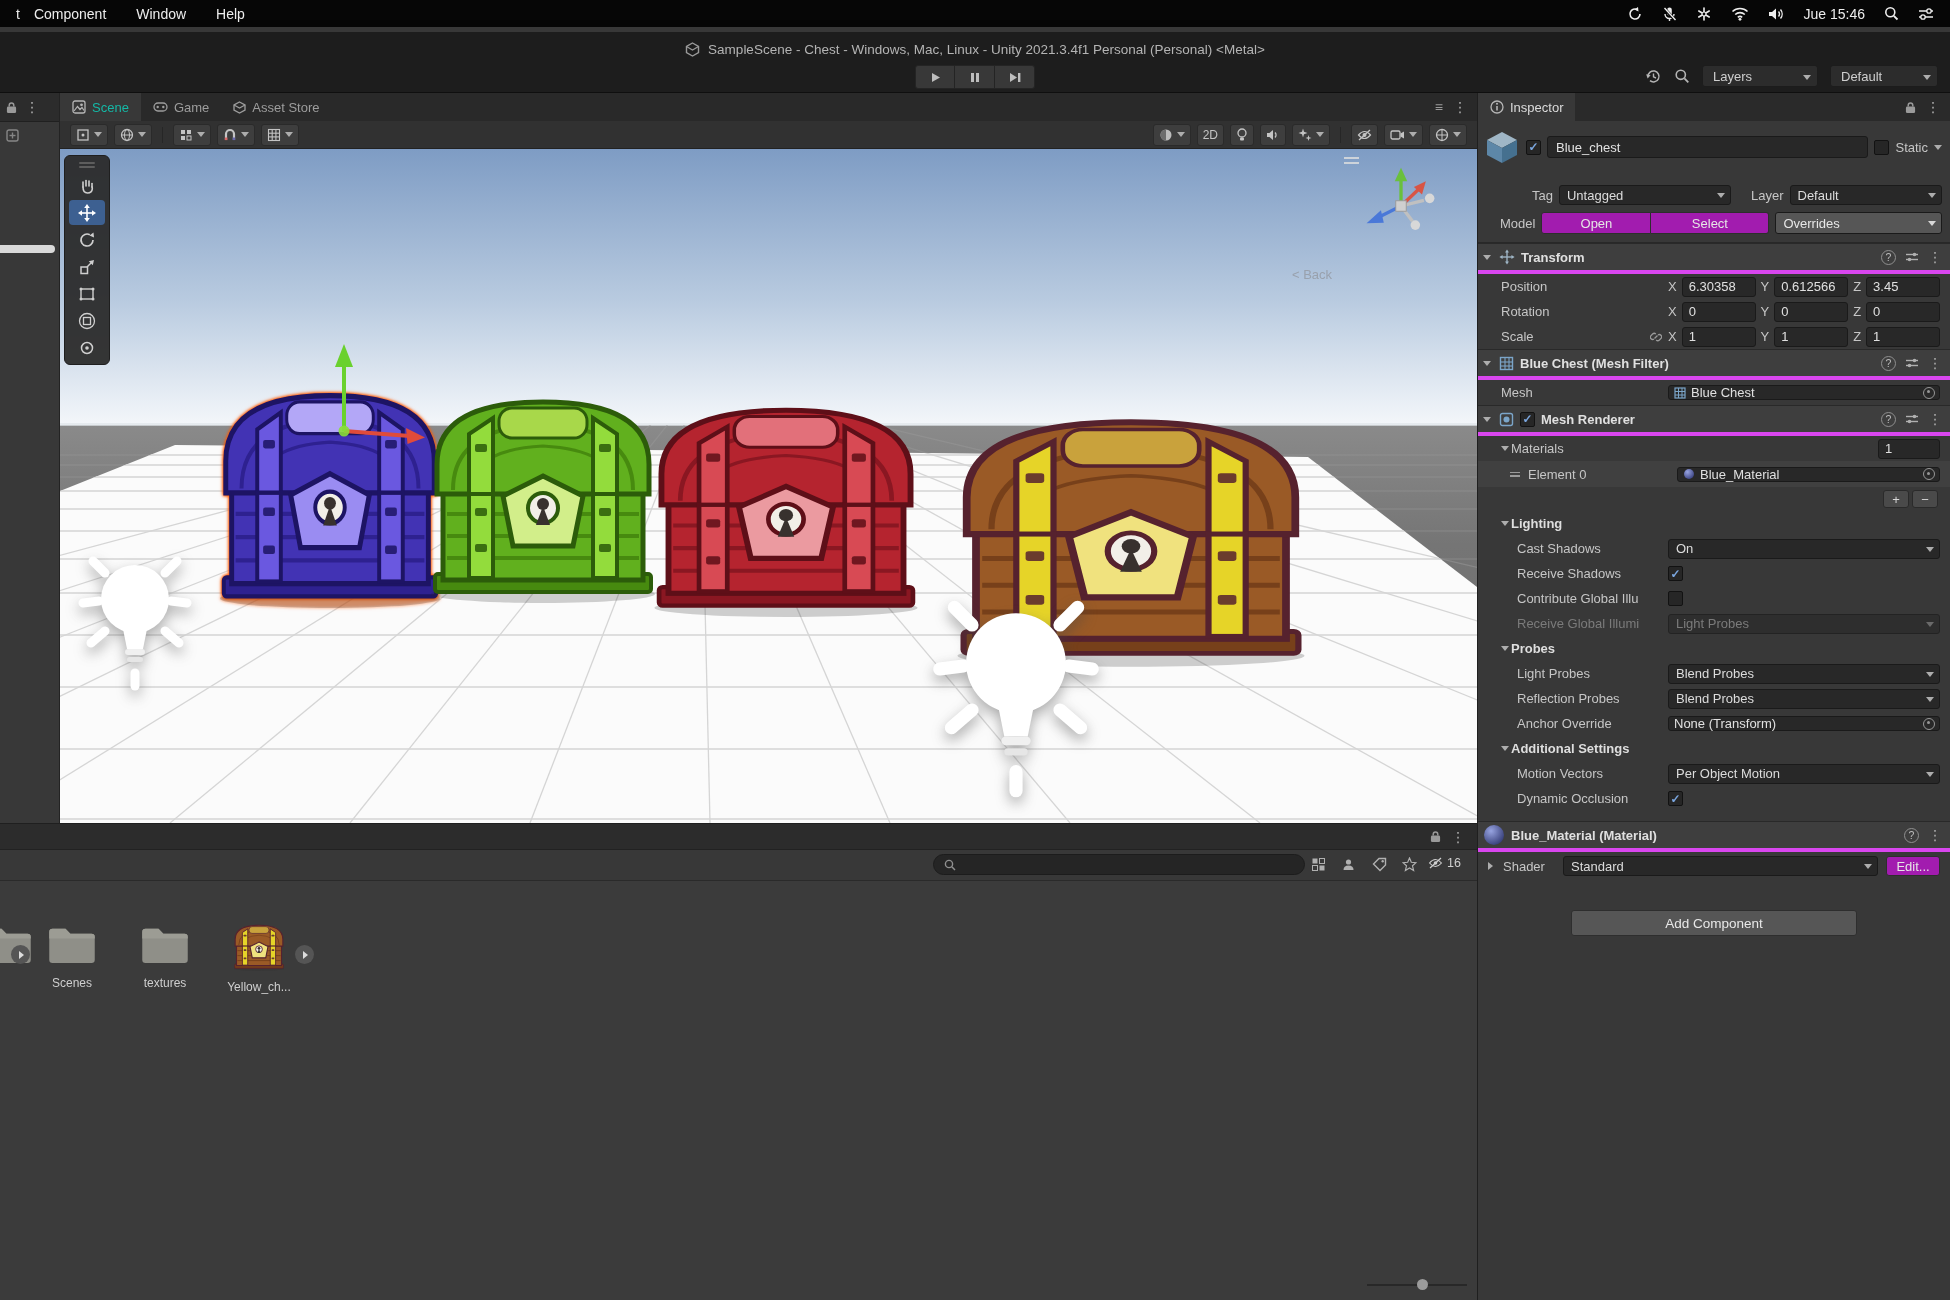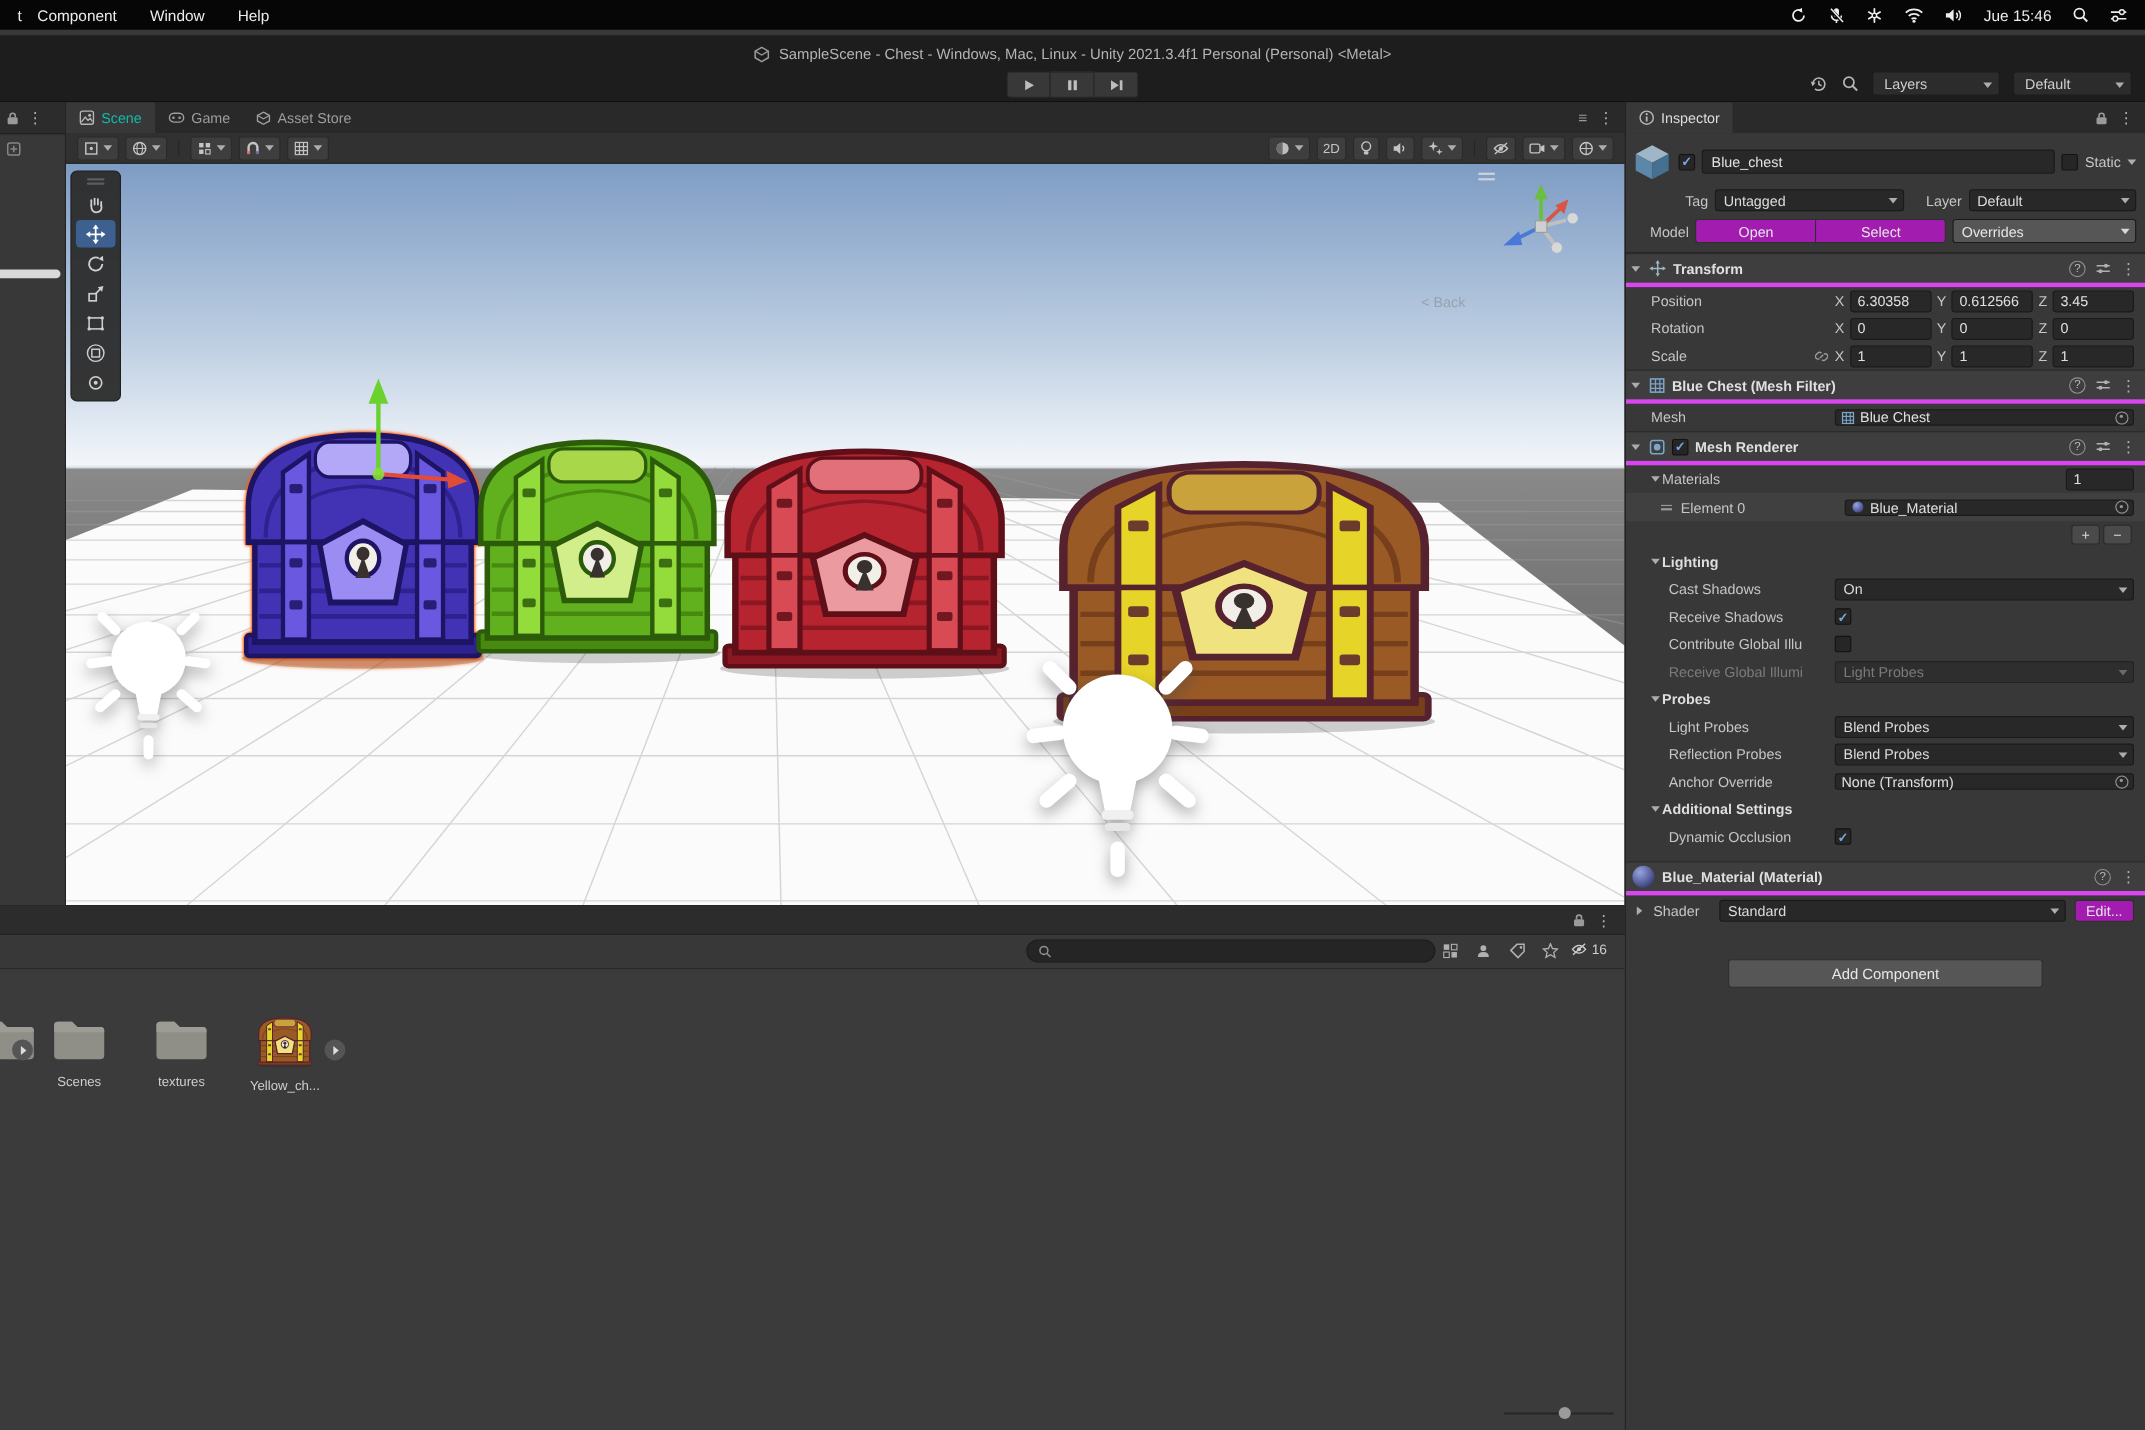--- a/index.html
+++ b/index.html
@@ -58,21 +58,21 @@
 #overlaymenu i{display:block;width:15px;height:2px;background:#cdd3da;}
 
 #inspector{position:absolute;left:1477px;top:93px;width:473px;height:1207px;background:#383838;border-left:1px solid #1f1f1f;box-sizing:border-box;overflow:hidden;}
 .i-tabbar{height:28px;background:#2a2a2a;display:flex;align-items:stretch;}
 .i-tab{display:flex;align-items:center;gap:6px;padding:0 12px;background:#383838;color:#dcdcdc;}
 .i-right{margin-left:auto;display:flex;align-items:center;gap:10px;padding-right:10px;color:#9a9a9a;}
 .insp-head{padding:8px 8px 8px 6px;border-bottom:1px solid #282828;}
 .ih-r1{display:flex;align-items:center;gap:6px;}
 .namef{flex:1;height:22px;background:#282828;border:1px solid #1a1a1a;border-radius:3px;display:flex;align-items:center;padding:0 8px;color:#e2e2e2;box-sizing:border-box;}
 .static-l{color:#c6c6c6;}
-.ih-r2{display:flex;align-items:center;margin-top:7px;padding-left:48px;gap:6px;}
+.ih-r2{display:flex;align-items:center;margin-top:20px;padding-left:48px;gap:6px;}
 .ih-r3{display:flex;align-items:center;margin-top:7px;padding-left:16px;gap:6px;}
 .sm-l{color:#c6c6c6;}
 .w-tag{width:172px;}
 .ml{margin-left:14px;}
 .grow{flex:1;}
 .dd{height:20px;background:#282828;border:1px solid #1a1a1a;border-radius:3px;display:flex;align-items:center;padding:0 20px 0 7px;position:relative;color:#dcdcdc;box-sizing:border-box;white-space:nowrap;overflow:hidden;}
 .dd .caret{position:absolute;right:5px;top:7px;}
 .btn{height:22px;background:#a21caf;border:1px solid #2e2e2e;border-radius:3px;color:#e6e6e6;font-size:13px;font-family:inherit;display:flex;align-items:center;justify-content:center;padding:0 10px;box-sizing:border-box;}
 .btngroup{display:flex;}
 .btngroup .btn{border-radius:0;}
@@ -1097,20 +1097,29 @@
             <span class="picker"></span>
           </div>
         </div>
     </div>
 
     <div class="row">
       <span class="td fold"></span>
         <span class="bold">Additional Settings</span>
     </div>
     <div class="row indent">
+      <span class="lbl">Motion Vectors</span>
+      <div class="fields">
+          <div class="dd grow">
+            <span>Per Object Motion</span>
+            <span class="td caret"></span>
+          </div>
+        </div>
+    </div>
+    <div class="row indent">
       <span class="lbl">Dynamic Occlusion</span>
       <div class="fields">
           <span class="cb">
             <i>✓</i>
           </span>
         </div>
     </div>
 
     <div class="c-head mat-head">
       <span>

